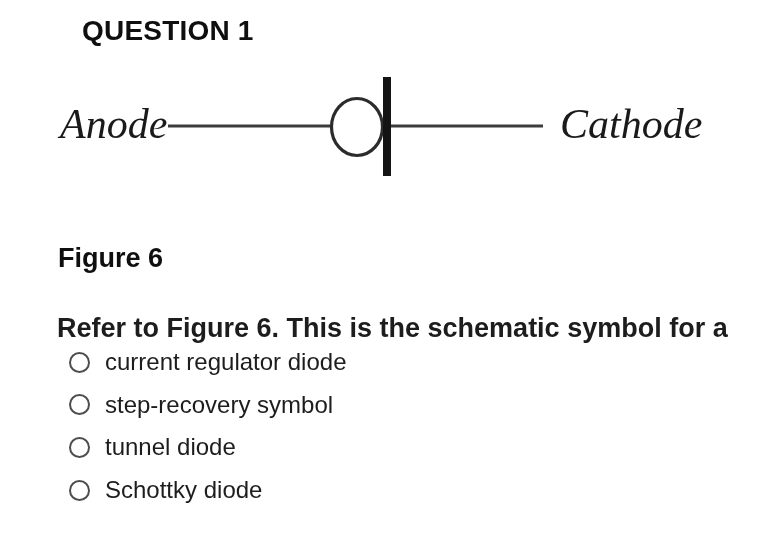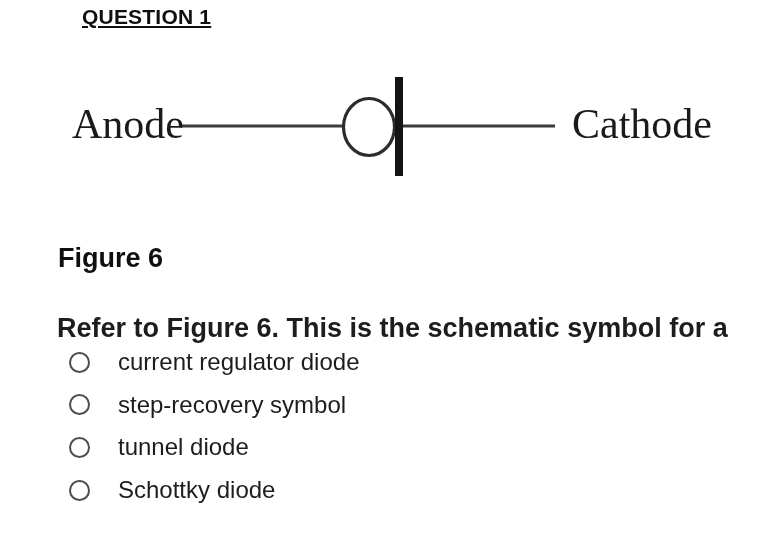--- a/index.html
+++ b/index.html
@@ -15,27 +15,26 @@
   *{margin:0;padding:0;box-sizing:border-box;}
   html,body{background:#fff;}
   .page{
     position:relative;
     width:766px;height:534px;
     background:var(--background);
     font-family:"Liberation Sans", sans-serif;
     overflow:hidden;
   }
   .question-header{
-    position:absolute;left:82px;top:0;
-    font-size:21px;font-weight:700;line-height:34px;
+    position:absolute;left:82px;top:14px;
+    font-size:28px;font-weight:700;line-height:34px;
     color:var(--title);
     letter-spacing:0.2px;
-    text-decoration:underline;
   }
-  .figure-area{position:absolute;left:12px;top:0;width:713px;height:200px;}
+  .figure-area{position:absolute;left:0;top:0;width:713px;height:200px;font-style:italic;}
   .figure-svg{position:absolute;left:0;top:0;}
   .terminal-label{
     position:absolute;top:103px;
     font-family:"Liberation Serif", serif;
     font-size:42px;line-height:1;
     color:var(--figure-label);
   }
   .anode-label{left:60px;}
   .cathode-label{left:560px;}
   .figure-caption{
@@ -60,21 +59,21 @@
     cursor:pointer;
   }
   .radio{
     width:21px;height:21px;
     border:2.5px solid var(--radio-border);
     border-radius:50%;
     background:var(--background);
     flex:0 0 auto;
   }
   .option-label{
-    margin-left:28px;
+    margin-left:15px;
     font-size:24px;
     color:var(--text);
     white-space:nowrap;
   }
 </style>
 </head>
 <body>
 
 <div class="page">
 

